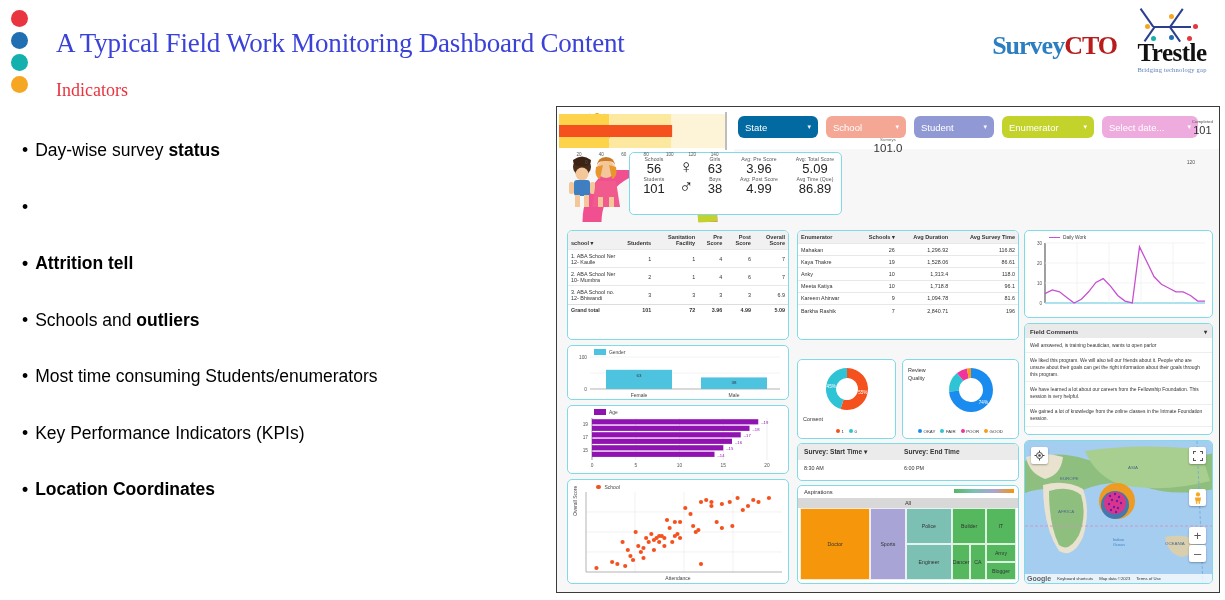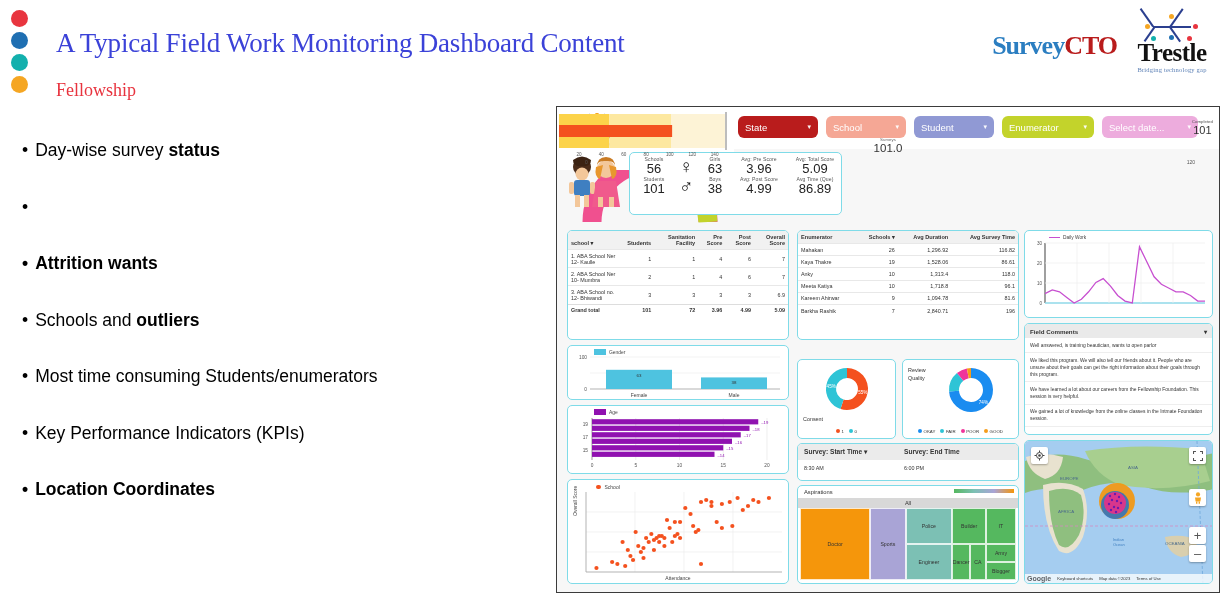--- a/index.html
+++ b/index.html
@@ -160,21 +160,21 @@
 <body>
 
 <div id="slide-header">
   <div id="dot-column">
     <div class="dot" style="background:#e8353f"></div>
     <div class="dot" style="background:#1f6fb2"></div>
     <div class="dot" style="background:#13b0ad"></div>
     <div class="dot" style="background:#f5a623"></div>
   </div>
   <div id="slide-title">A Typical Field Work Monitoring Dashboard Content</div>
-  <div id="slide-subtitle">Fellowship</div>
+  <div id="slide-subtitle">Indicators</div>
 
   <div id="logo-area">
     <div id="surveycto-logo"><span class="s1">Survey</span><span class="s2">CTO</span></div>
     <div id="trestle-logo">
       <div id="trestle-mark">
         <div class="tm-line" style="left:30px;top:12px;width:38px;"></div>
         <div class="tm-line" style="left:47px;top:12px;width:22px;transform:rotate(-55deg);transform-origin:left center;"></div>
         <div class="tm-line" style="left:30px;top:12px;width:22px;transform:rotate(-125deg);transform-origin:left center;"></div>
         <div class="tm-line" style="left:47px;top:12px;width:18px;transform:rotate(55deg);transform-origin:left center;"></div>
         <div class="tm-line" style="left:32px;top:12px;width:18px;transform:rotate(125deg);transform-origin:left center;"></div>
@@ -194,21 +194,21 @@
 <div id="bullets">
     <div class="bullet">
       <span class="bdot">•</span>
       <span><span>Day-wise survey </span><b>status</b></span>
     </div>
     <div class="bullet">
       <span class="bdot">•</span>
     </div>
     <div class="bullet allbold">
       <span class="bdot">•</span>
-      <span><span>Attrition wants</span></span>
+      <span><span>Attrition tell</span></span>
     </div>
     <div class="bullet">
       <span class="bdot">•</span>
       <span><span>Schools and </span><b>outliers</b></span>
     </div>
     <div class="bullet">
       <span class="bdot">•</span>
       <span><span>Most time consuming Students/enumerators</span></span>
     </div>
     <div class="bullet">
@@ -236,21 +236,21 @@
         <circle cx="21" cy="6" r="1.7" fill="#f5a623"></circle>
           <circle cx="41" cy="6" r="1.7" fill="#e8353f"></circle>
         <circle cx="24" cy="12" r="1.5" fill="#13b0ad"></circle>
           <circle cx="38" cy="12" r="1.5" fill="#e8353f"></circle>
       </svg>
       <div class="tw">Trestle</div>
       <div class="tt">Bridging technology gap</div>
     </div>
     <div id="dash-project">School Impact Assessment Project</div>
     <div id="filter-row">
-        <div class="filter-pill" style="left: 181px; width: 80px; background: #b91c1c; color: rgb(255, 255, 255);">
+        <div class="filter-pill" style="left: 181px; width: 80px; background: #0369a1; color: rgb(255, 255, 255);">
           <span>State</span>
           <span class="cv">▾</span>
         </div>
         <div class="filter-pill" style="left: 269px; width: 80px; background: rgb(245, 167, 149); color: rgb(255, 255, 255);">
           <span>School</span>
           <span class="cv">▾</span>
         </div>
         <div class="filter-pill" style="left: 357px; width: 80px; background: rgb(144, 153, 212); color: rgb(255, 255, 255);">
           <span>Student</span>
           <span class="cv">▾</span>

